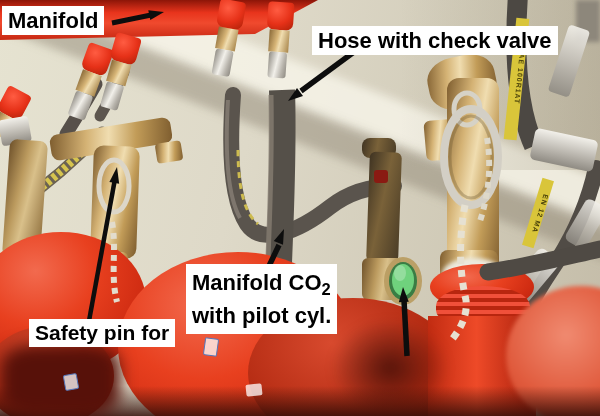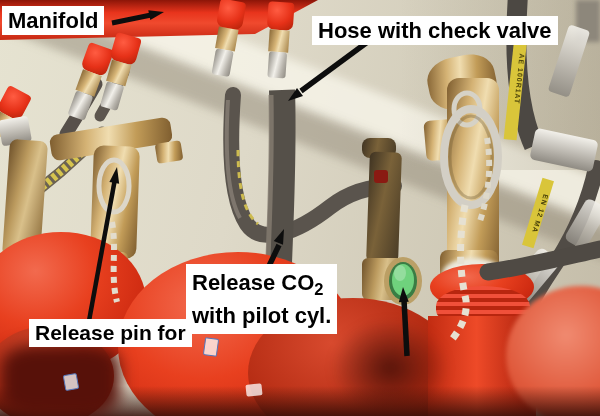--- a/index.html
+++ b/index.html
@@ -171,17 +171,17 @@
       <line x1="89" y1="321" x2="114.8" y2="180" stroke-width="4.5" stroke="#0d0d0d"></line>
       <polygon points="117,167 119.2,183.7 109.4,181.9" fill="#0d0d0d"></polygon>
     </g>
     <g>
       <line x1="407" y1="356" x2="404" y2="300" stroke-width="5.5" stroke="#0d0d0d"></line>
       <polygon points="403,287 408.8,301.7 398.8,302.3" fill="#0d0d0d"></polygon>
     </g>
   </svg>
 
   <div class="abs label" style="left:2px;top:6px;">Manifold</div>
-  <div class="abs label" style="left:312px;top:16px;">Hose with check valve</div>
-  <div class="abs label" style="left:186px;top:264px;line-height:33px;"><span>Release CO</span><sub>2</sub><span class="l2">with pilot cyl.</span></div>
-  <div class="abs label" style="left:29px;top:319px;font-size:21px;line-height:24px;"><span>Release pin for</span></div>
+  <div class="abs label" style="left:312px;top:26px;">Hose with check valve</div>
+  <div class="abs label" style="left:186px;top:264px;line-height:33px;"><span>Manifold CO</span><sub>2</sub><span class="l2">with pilot cyl.</span></div>
+  <div class="abs label" style="left:29px;top:319px;font-size:21px;line-height:24px;"><span>Safety pin for</span></div>
 
 </div>
 
 </body></html>

